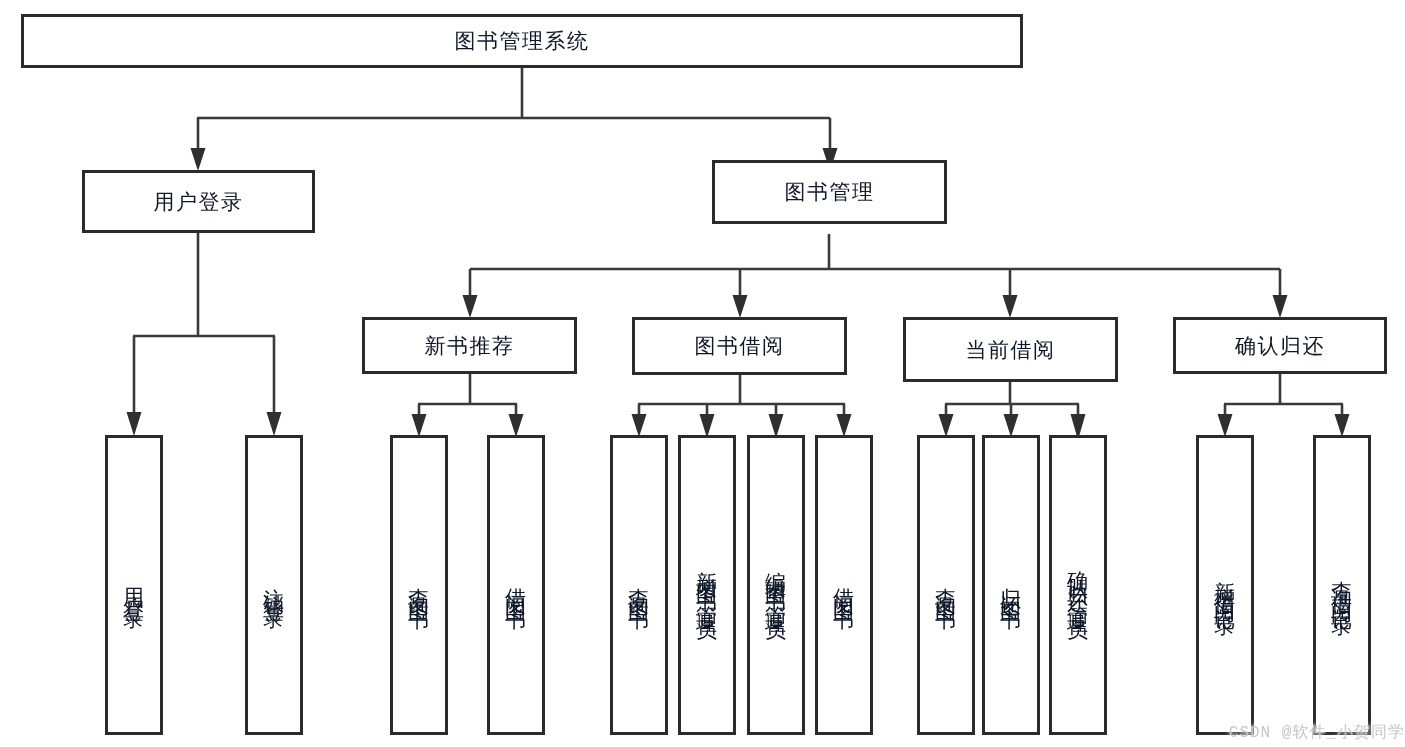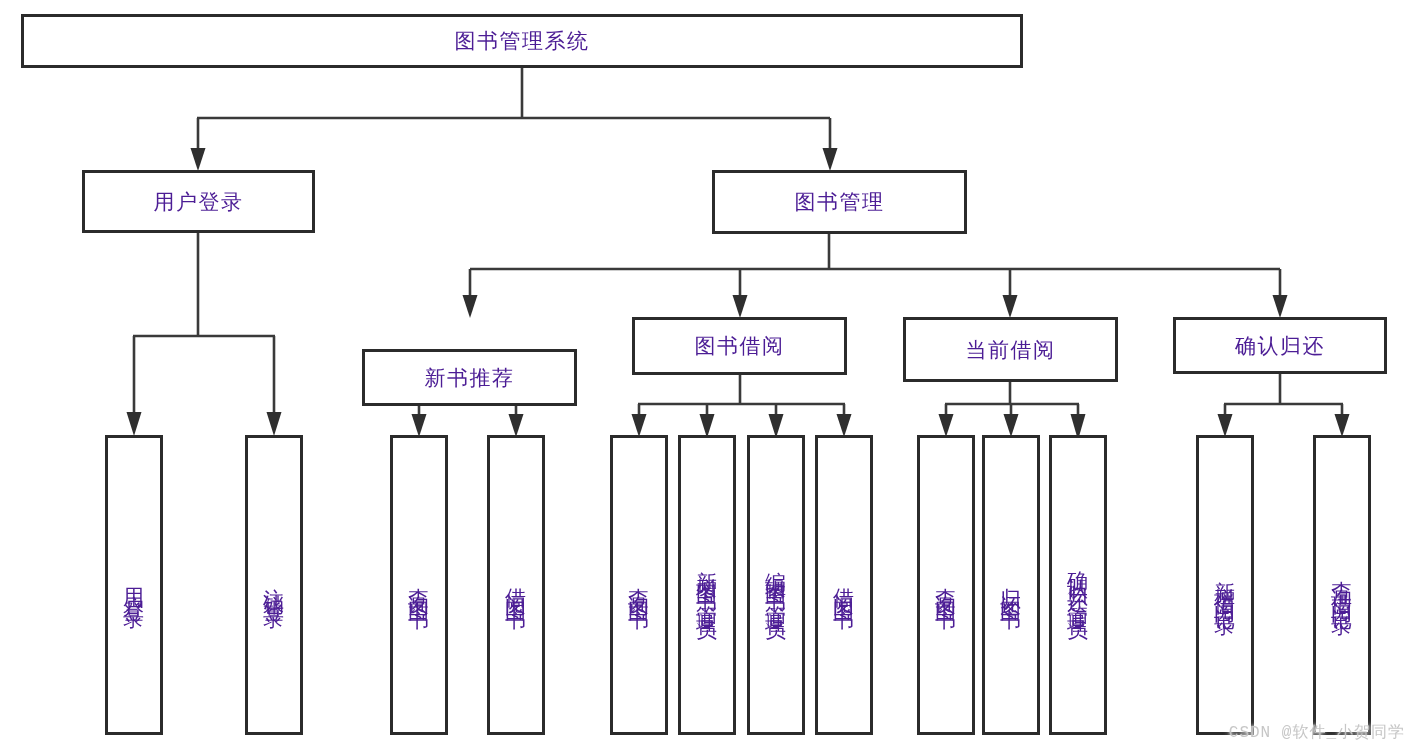--- a/index.html
+++ b/index.html
@@ -17,40 +17,40 @@
     width: 1405px; height: 747px;
   }
   .node {
     position: absolute;
     box-sizing: border-box;
     border: 3px solid #2b2b2b;
     background: #ffffff;
     display: flex;
     align-items: center;
     justify-content: center;
-    color: #4c1d95;
+    color: #0f172a;
   }
   .node.h span {
     font-size: 21px;
     letter-spacing: 1.5px;
     white-space: nowrap;
   }
   .node.v { width: 58px; height: 300px; top: 435px; }
   .node.v span {
     writing-mode: vertical-rl;
     text-orientation: mixed;
     font-size: 21px;
     line-height: 1;
     letter-spacing: 7px;
   }
   
   #n-root  { left: 21px;  top: 14px;  width: 1002px; height: 54px; }
   #n-login { left: 82px;  top: 170px; width: 233px;  height: 63px; }
-  #n-mgmt  { left: 712px; top: 170px; width: 255px;  height: 64px; }
-  #n-l3-0  { left: 362px; top: 317px; width: 215px;  height: 57px; margin-top: 32px; }
+  #n-mgmt  { left: 712px; top: 160px; width: 235px;  height: 64px; }
+  #n-l3-0  { left: 362px; top: 317px; width: 215px;  height: 57px; }
   #n-l3-1  { left: 632px; top: 317px; width: 215px;  height: 58px; align-items: center; }
   #n-l3-2  { left: 903px; top: 317px; width: 215px;  height: 65px; }
   #n-l3-3  { left: 1173px;top: 317px; width: 214px;  height: 57px; }
   
   #lv-0-0 { left: 105px; }
   #lv-0-1 { left: 245px; }
   #lv-1-0 { left: 390px; }
   #lv-1-1 { left: 487px; }
   #lv-2-0 { left: 610px; }
   #lv-2-1 { left: 678px; }

